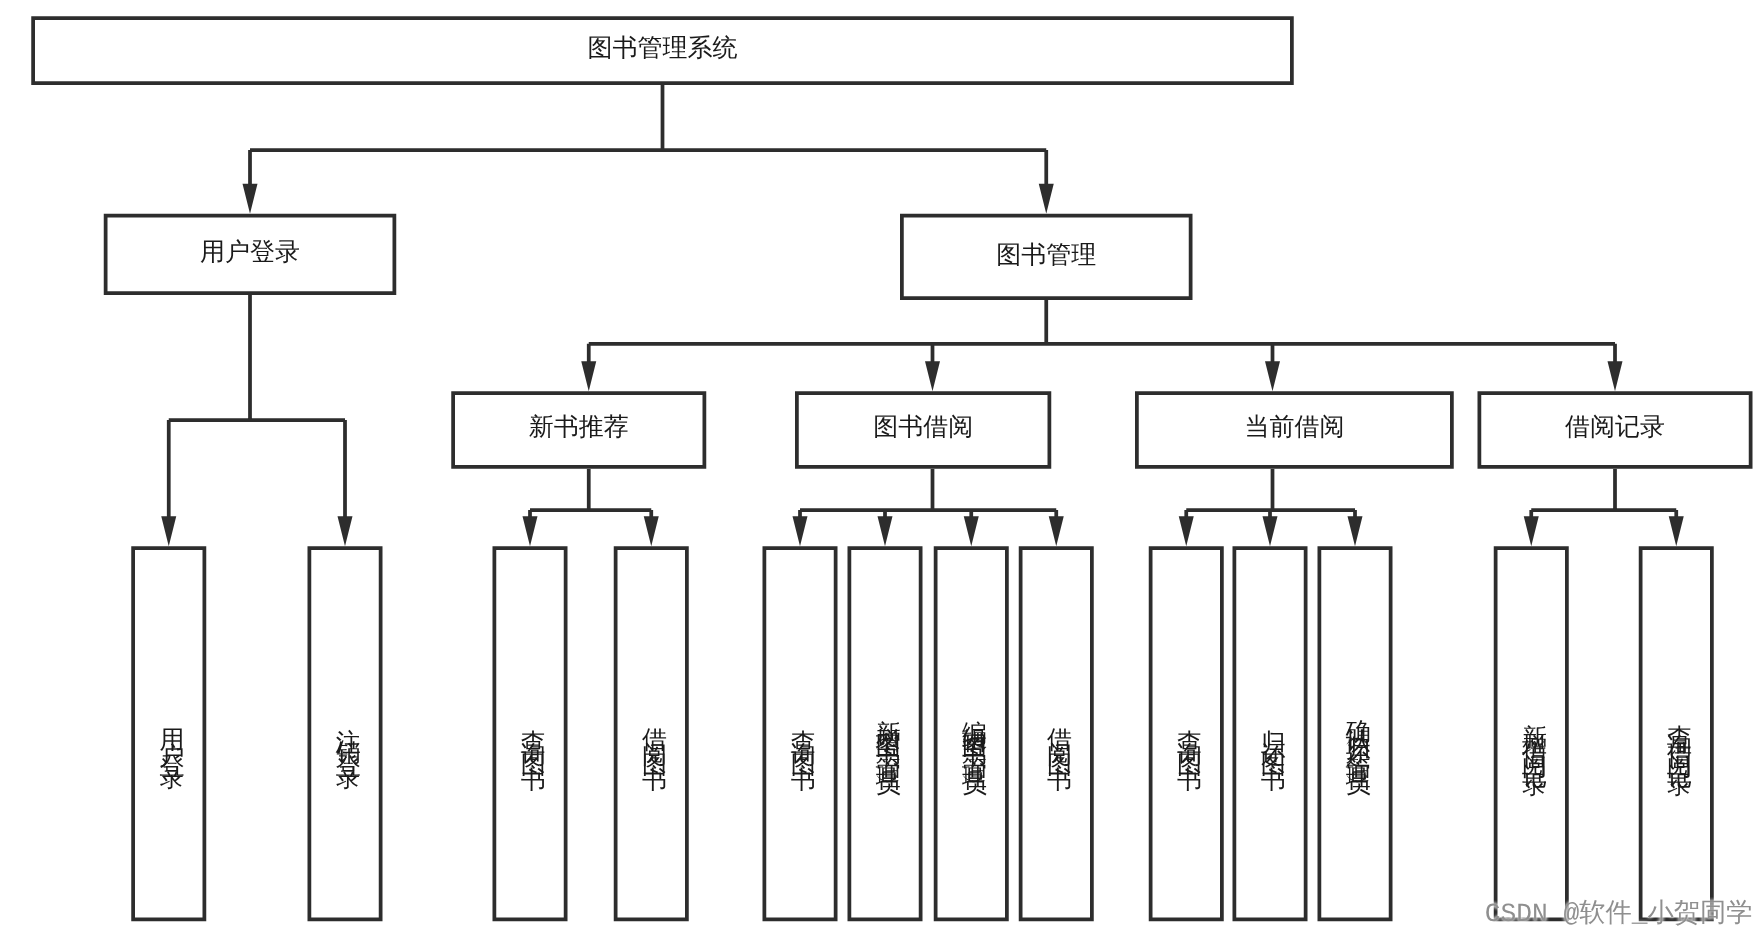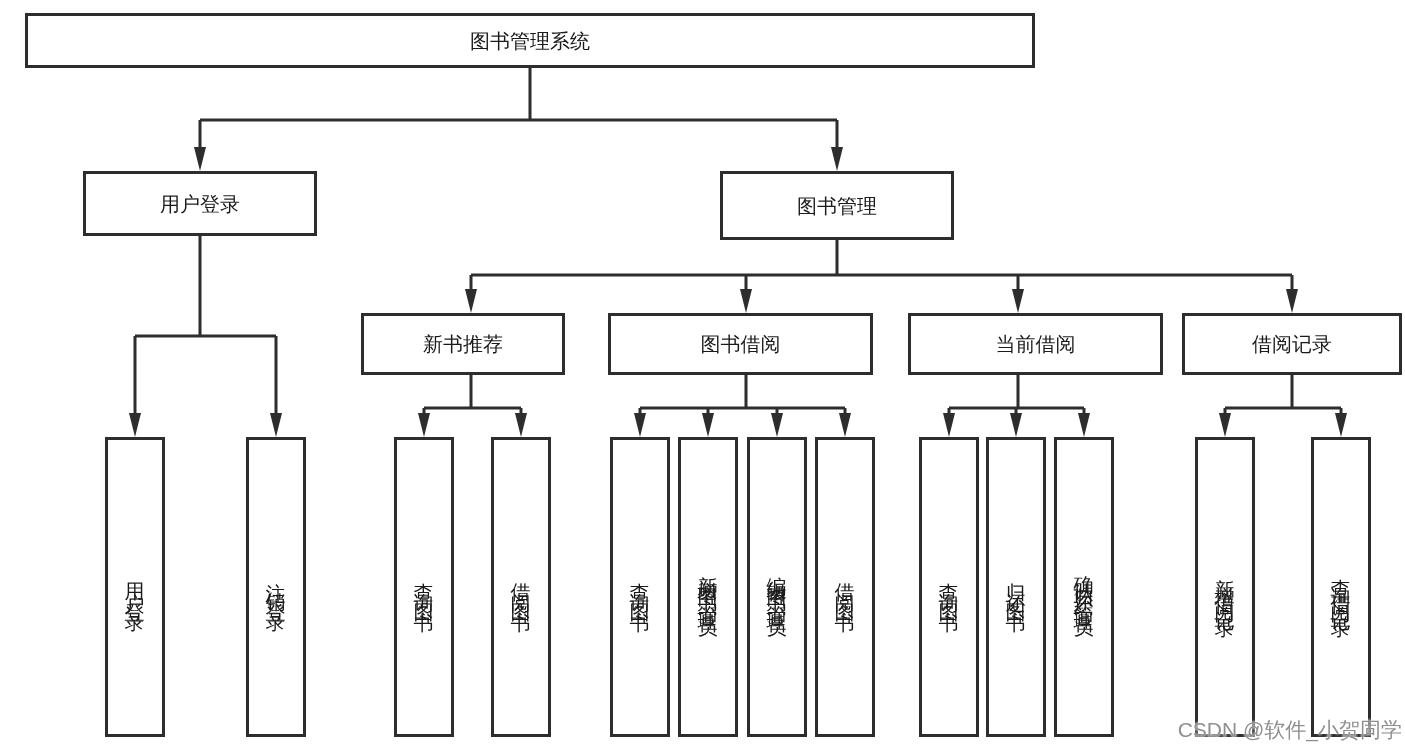--- a/index.html
+++ b/index.html
@@ -2,21 +2,21 @@
 <html><head>
 <meta charset="utf-8">
 <title>Diagram</title>
 <style>
   html,body { margin:0; padding:0; background:#ffffff; }
   .canvas {
     position: relative;
     width: 1405px;
     height: 747px;
     background: #ffffff;
-    font-family: Liberation Sans, sans-serif;
+    font-family: Liberation Mono, monospace;
     overflow: hidden;
   }
   .wires {
     position: absolute;
     left: 0; top: 0;
     width: 1405px; height: 747px;
     pointer-events: none;
   }
   .node {
     position: absolute;
@@ -95,21 +95,21 @@
       <polygon points="1335,413 1347,413 1341,437"></polygon>
     </g>
   </svg>
 
   <div class="node" style="left:25px;top:13px;width:1010px;height:55px">图书管理系统</div>
 
   <div class="node" style="left:83px;top:171px;width:234px;height:65px">用户登录</div>
   <div class="node" style="left:720px;top:171px;width:234px;height:69px">图书管理</div>
 
   <div class="node" style="left:361px;top:313px;width:204px;height:62px">新书推荐</div>
-  <div class="node" style="left:608px;top:313px;width:265px;height:62px">图书借阅</div>
+  <div class="node" style="left:636px;top:313px;width:205px;height:62px">图书借阅</div>
   <div class="node" style="left:908px;top:313px;width:255px;height:62px">当前借阅</div>
   <div class="node" style="left:1182px;top:313px;width:220px;height:62px">借阅记录</div>
 
   <div class="node" style="left:105px;top:437px;width:60px;height:300px">
     <span class="vtext">用户登录</span>
   </div>
   <div class="node" style="left:246px;top:437px;width:60px;height:300px">
     <span class="vtext">注销登录</span>
   </div>
 

